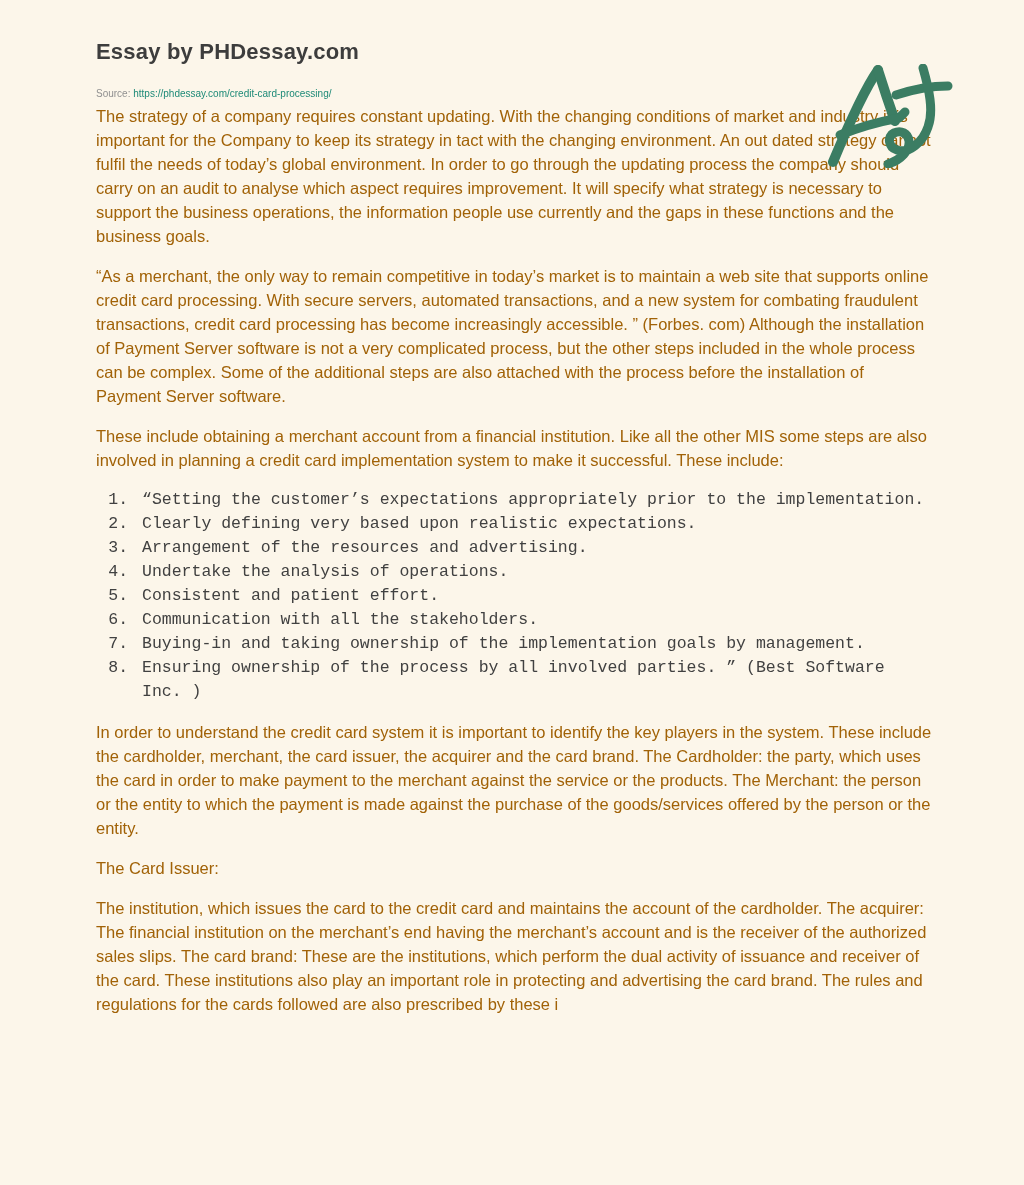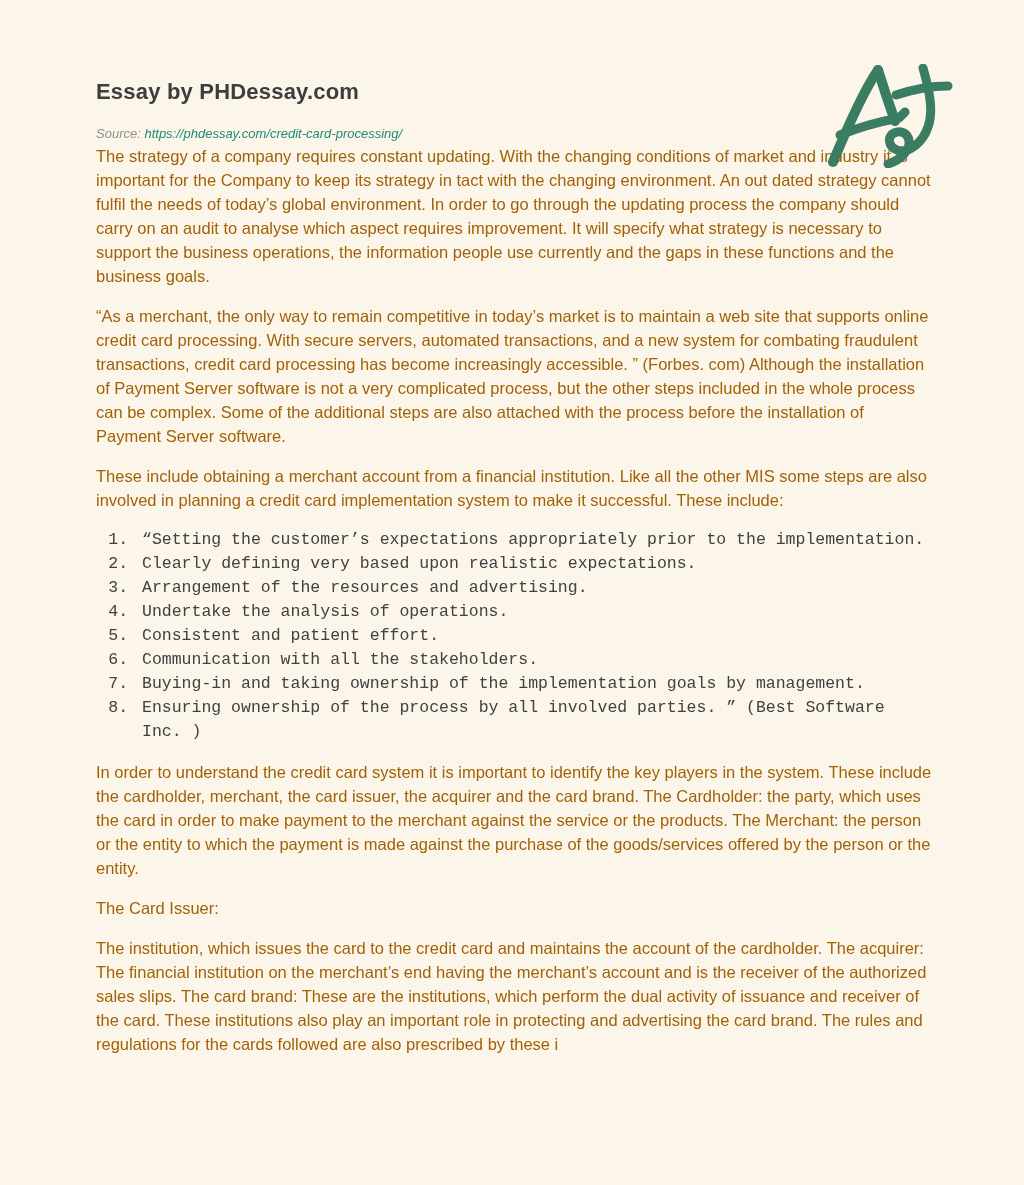--- a/index.html
+++ b/index.html
@@ -8,36 +8,35 @@
     width: 1024px;
     height: 1185px;
     background: #fcf6ea;
     font-family: "Liberation Sans", sans-serif;
     overflow: hidden;
   }
   .page {
     position: relative;
     width: 1024px;
     height: 1185px;
-    padding: 78px 92px 0 96px;
+    padding: 38px 92px 0 96px;
   }
   .site-title {
     margin: 0;
     font-size: 22px;
     line-height: 28px;
     font-weight: 700;
     color: #3d3d3d;
     letter-spacing: 0.2px;
   }
   .source-line {
     margin: 18px 0 0 0;
-    font-size: 13px;
+    font-size: 10px;
     line-height: 20px;
     color: #909090;
-    font-style: italic;
   }
   .source-line a {
     color: #1e8a77;
     text-decoration: none;
   }
   .logo {
     position: absolute;
     top: 64px;
     left: 828px;
     width: 132px;

